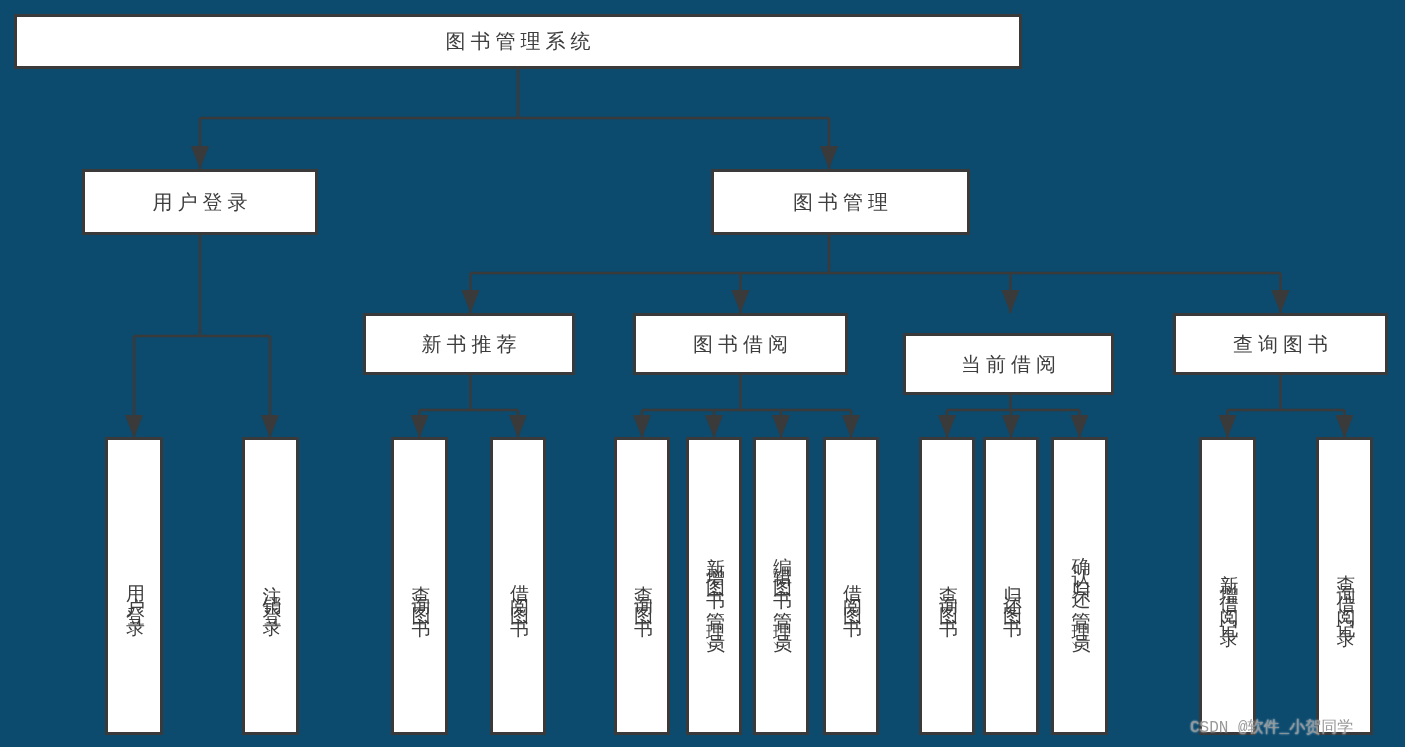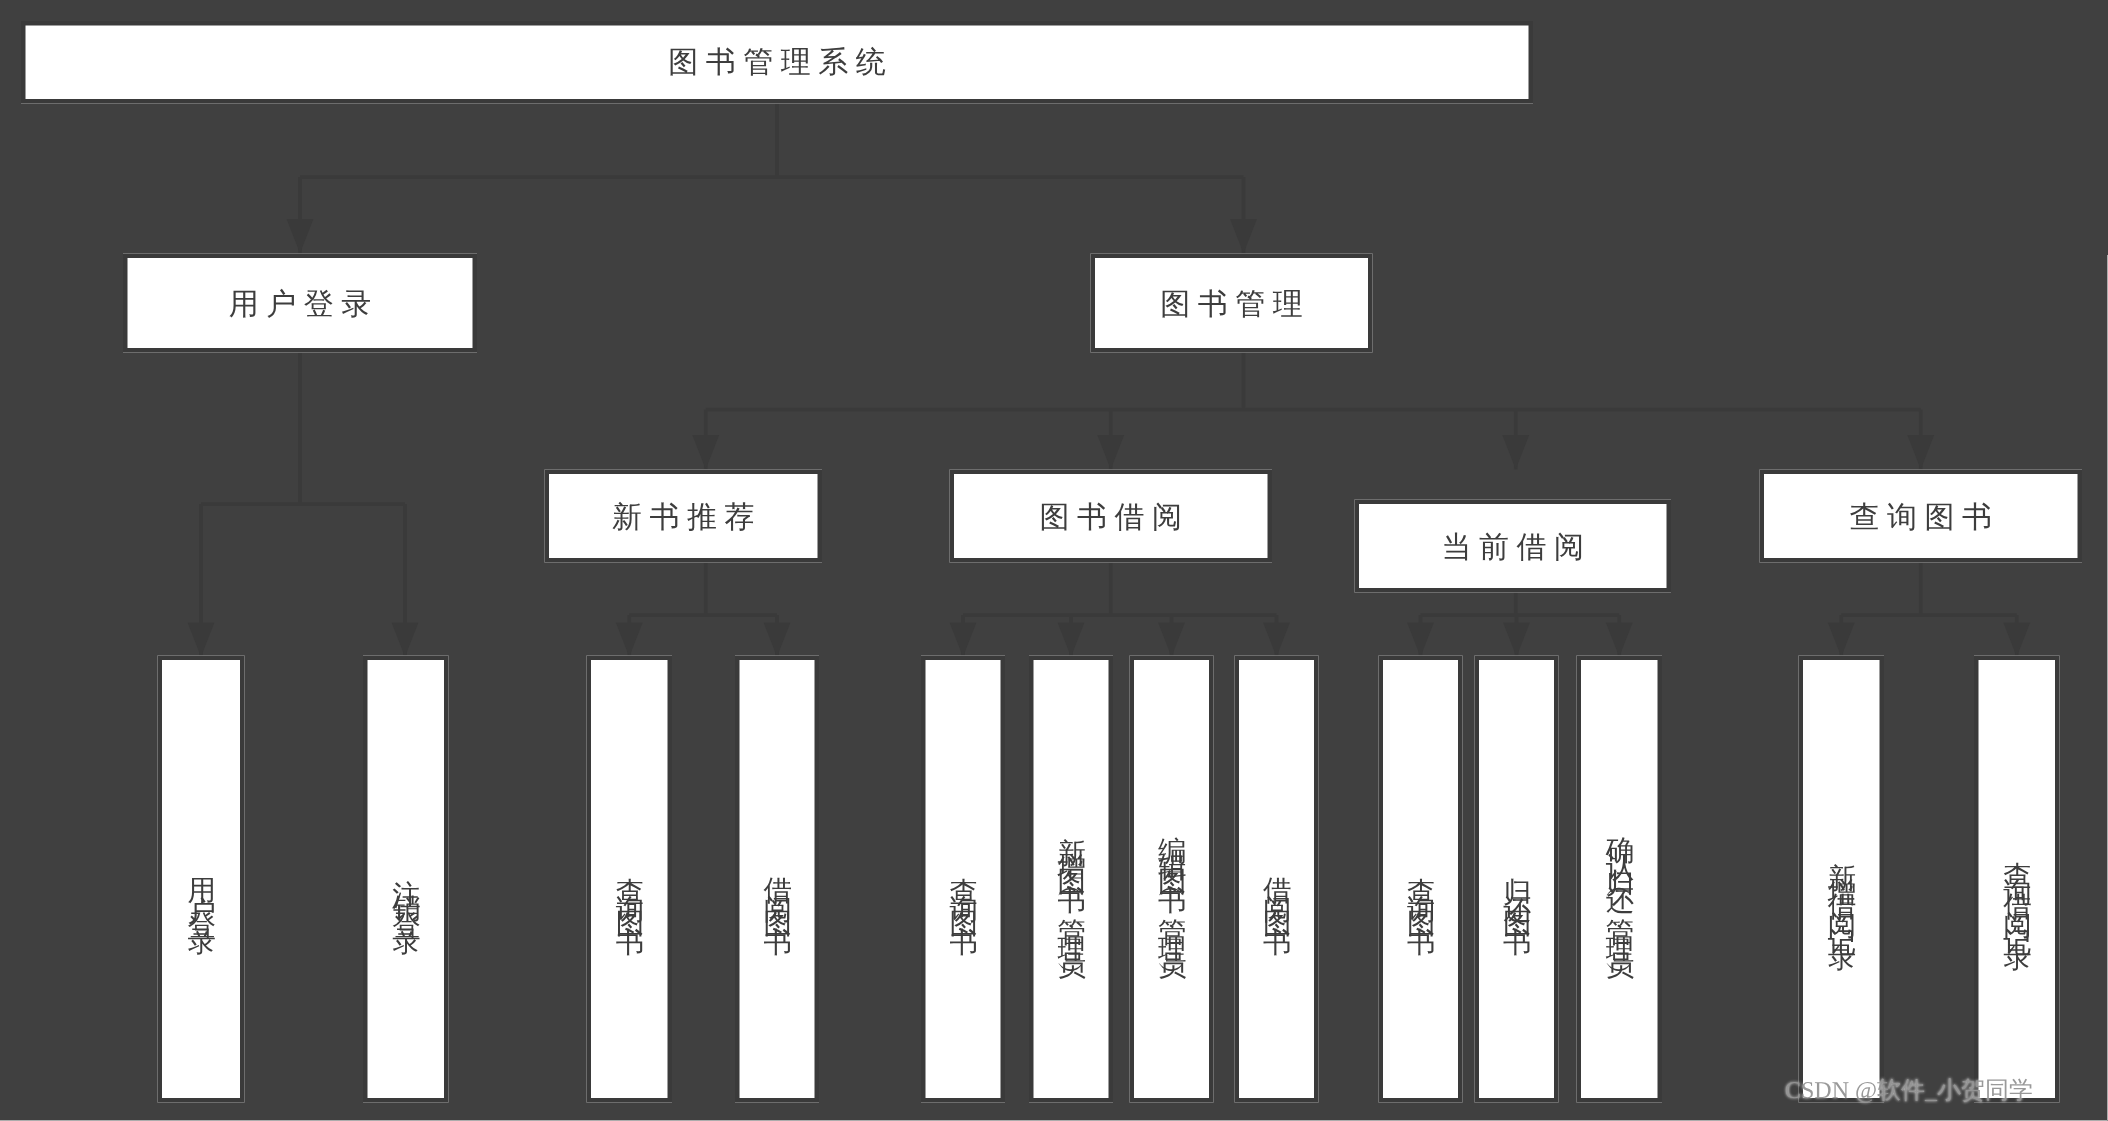--- a/index.html
+++ b/index.html
@@ -4,23 +4,23 @@
 <style>
   html, body {
     margin: 0;
     padding: 0;
     background: #ffffff;
   }
   .canvas {
     position: relative;
     width: 1405px;
     height: 747px;
-    background: #404040;
+    background: #0c4a6e;
     overflow: hidden;
-    font-family: Liberation Serif, serif;
+    font-family: Liberation Mono, monospace;
   }
   .connectors {
     position: absolute;
     left: 0;
     top: 0;
     z-index: 1;
   }
   .node {
     position: absolute;
     box-sizing: border-box;
@@ -102,25 +102,25 @@
     </g>
   </svg>
 
   <div class="node" style="left:14px; top:14px; width:1008px; height:55px;">
     <span class="hlabel">图书管理系统</span>
   </div>
 
   <div class="node" style="left:82px; top:169px; width:236px; height:66px;">
     <span class="hlabel">用户登录</span>
   </div>
-  <div class="node" style="left:711px; top:169px; width:188px; height:66px;margin-left:16px;">
+  <div class="node" style="left:711px; top:169px; width:259px; height:66px;">
     <span class="hlabel">图书管理</span>
   </div>
 
-  <div class="node" style="left:363px; top:313px; width:185px; height:62px;">
+  <div class="node" style="left:363px; top:313px; width:212px; height:62px;">
     <span class="hlabel">新书推荐</span>
   </div>
   <div class="node" style="left:633px; top:313px; width:215px; height:62px;">
     <span class="hlabel">图书借阅</span>
   </div>
   <div class="node" style="left:903px; top:313px; width:211px; height:62px;margin-top:20px;">
     <span class="hlabel">当前借阅</span>
   </div>
   <div class="node" style="left:1173px; top:313px; width:215px; height:62px;">
     <span class="hlabel">查询图书</span>

